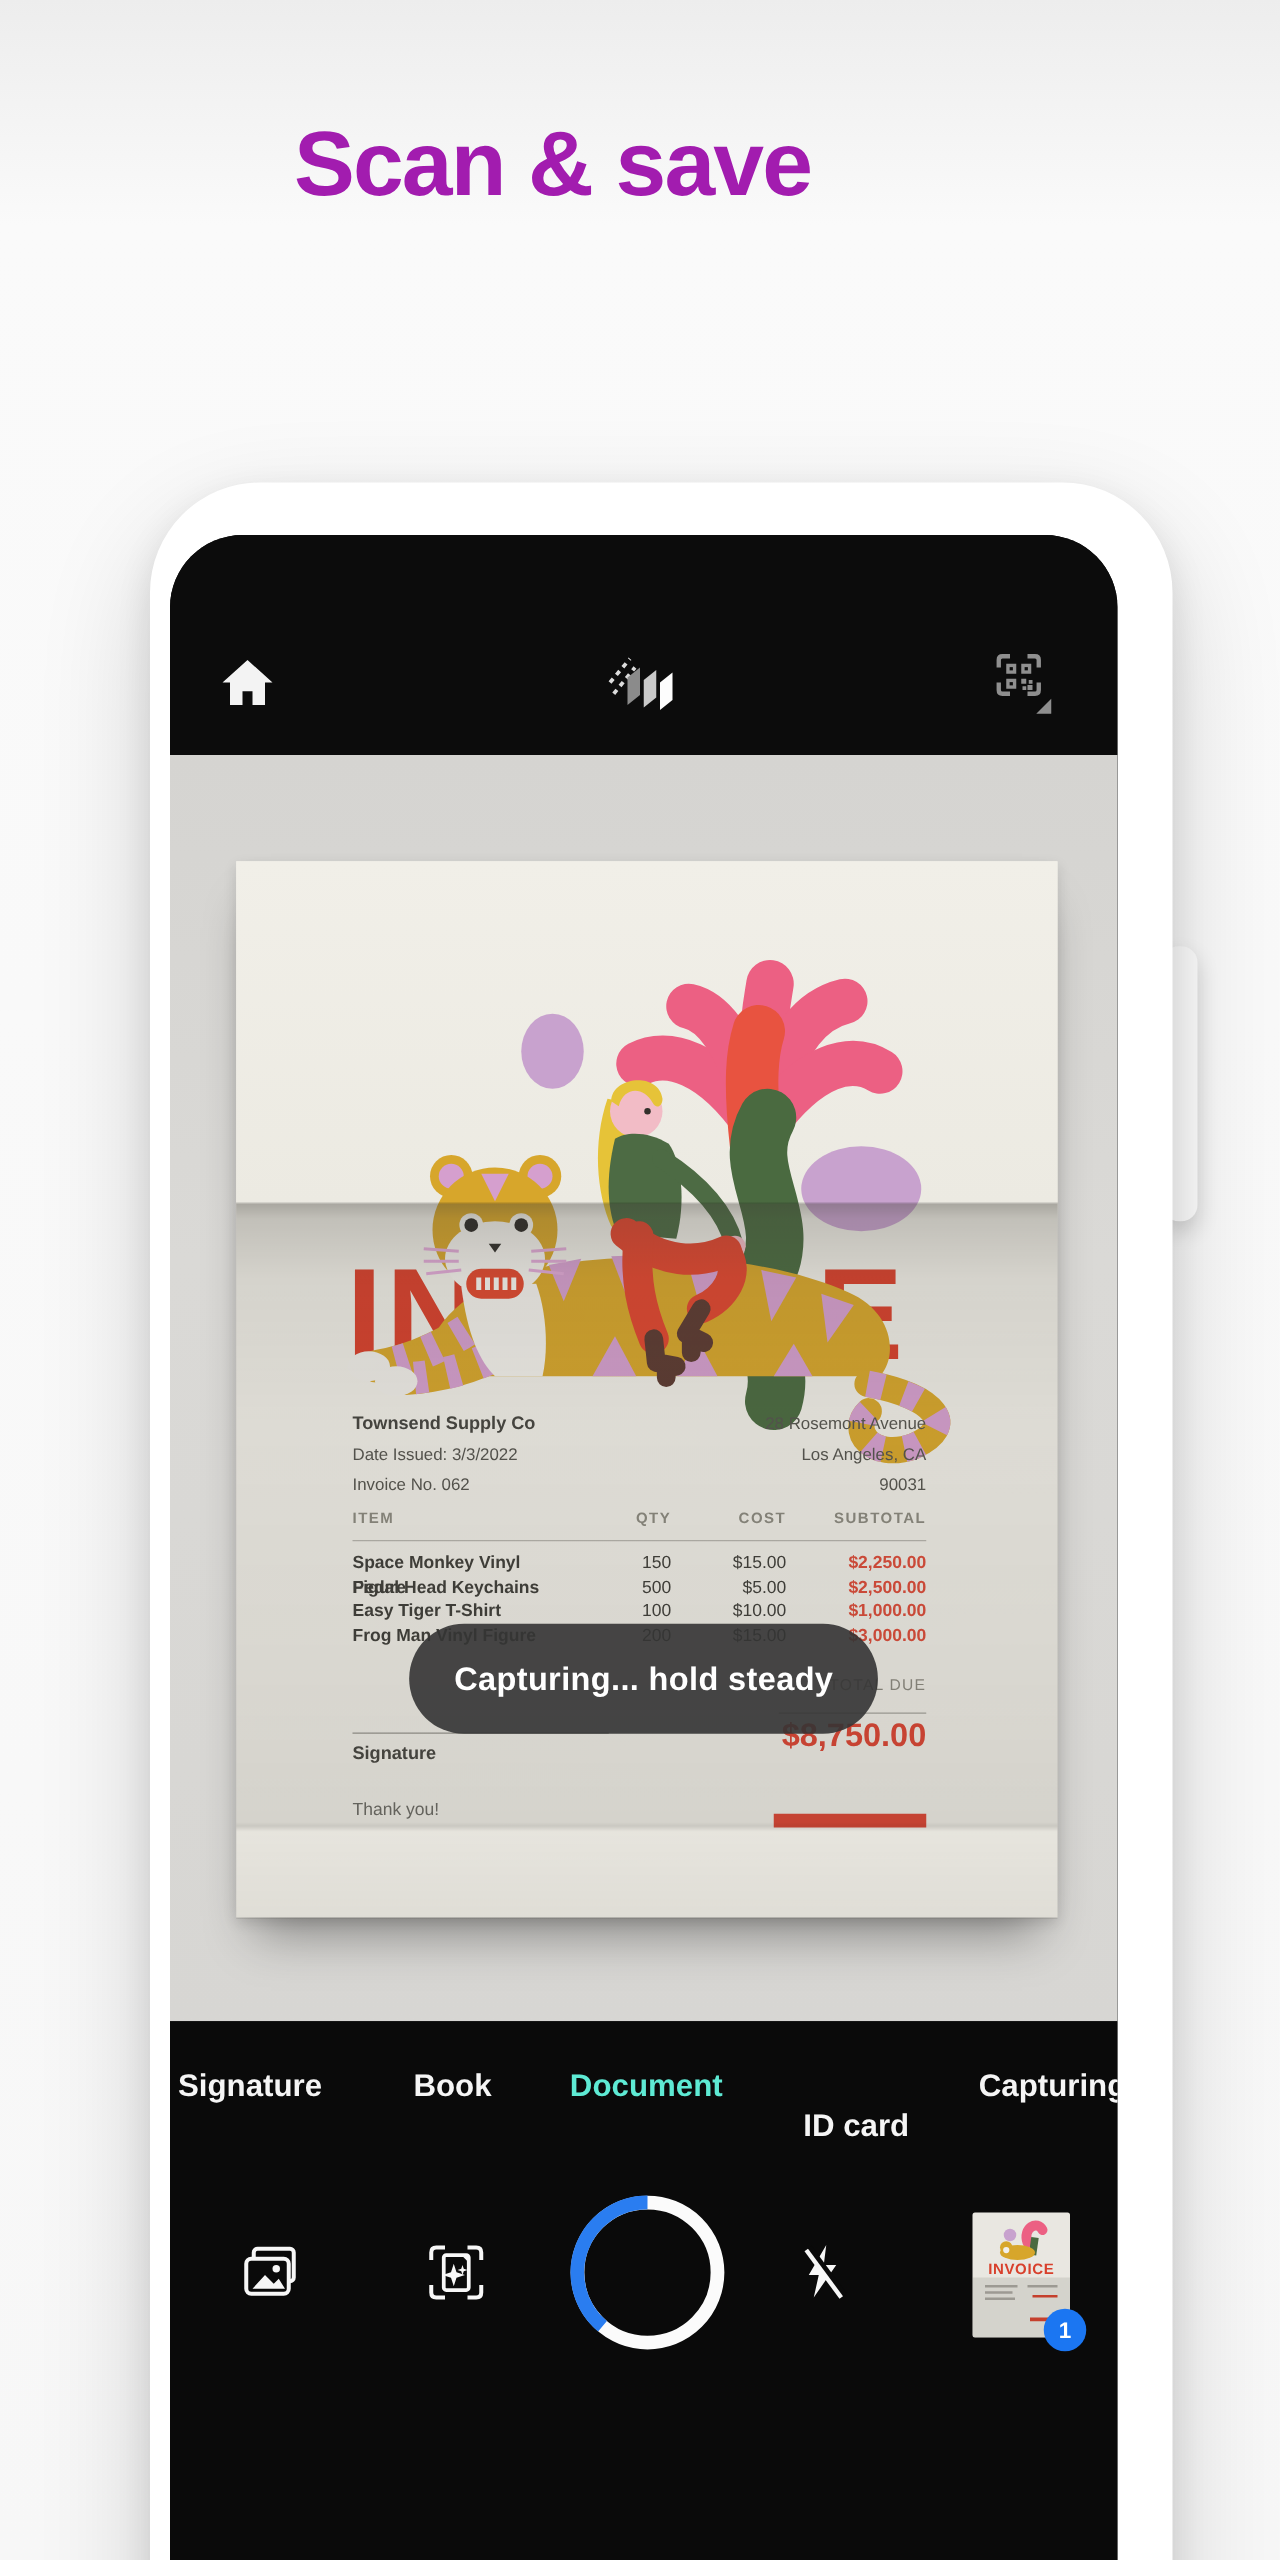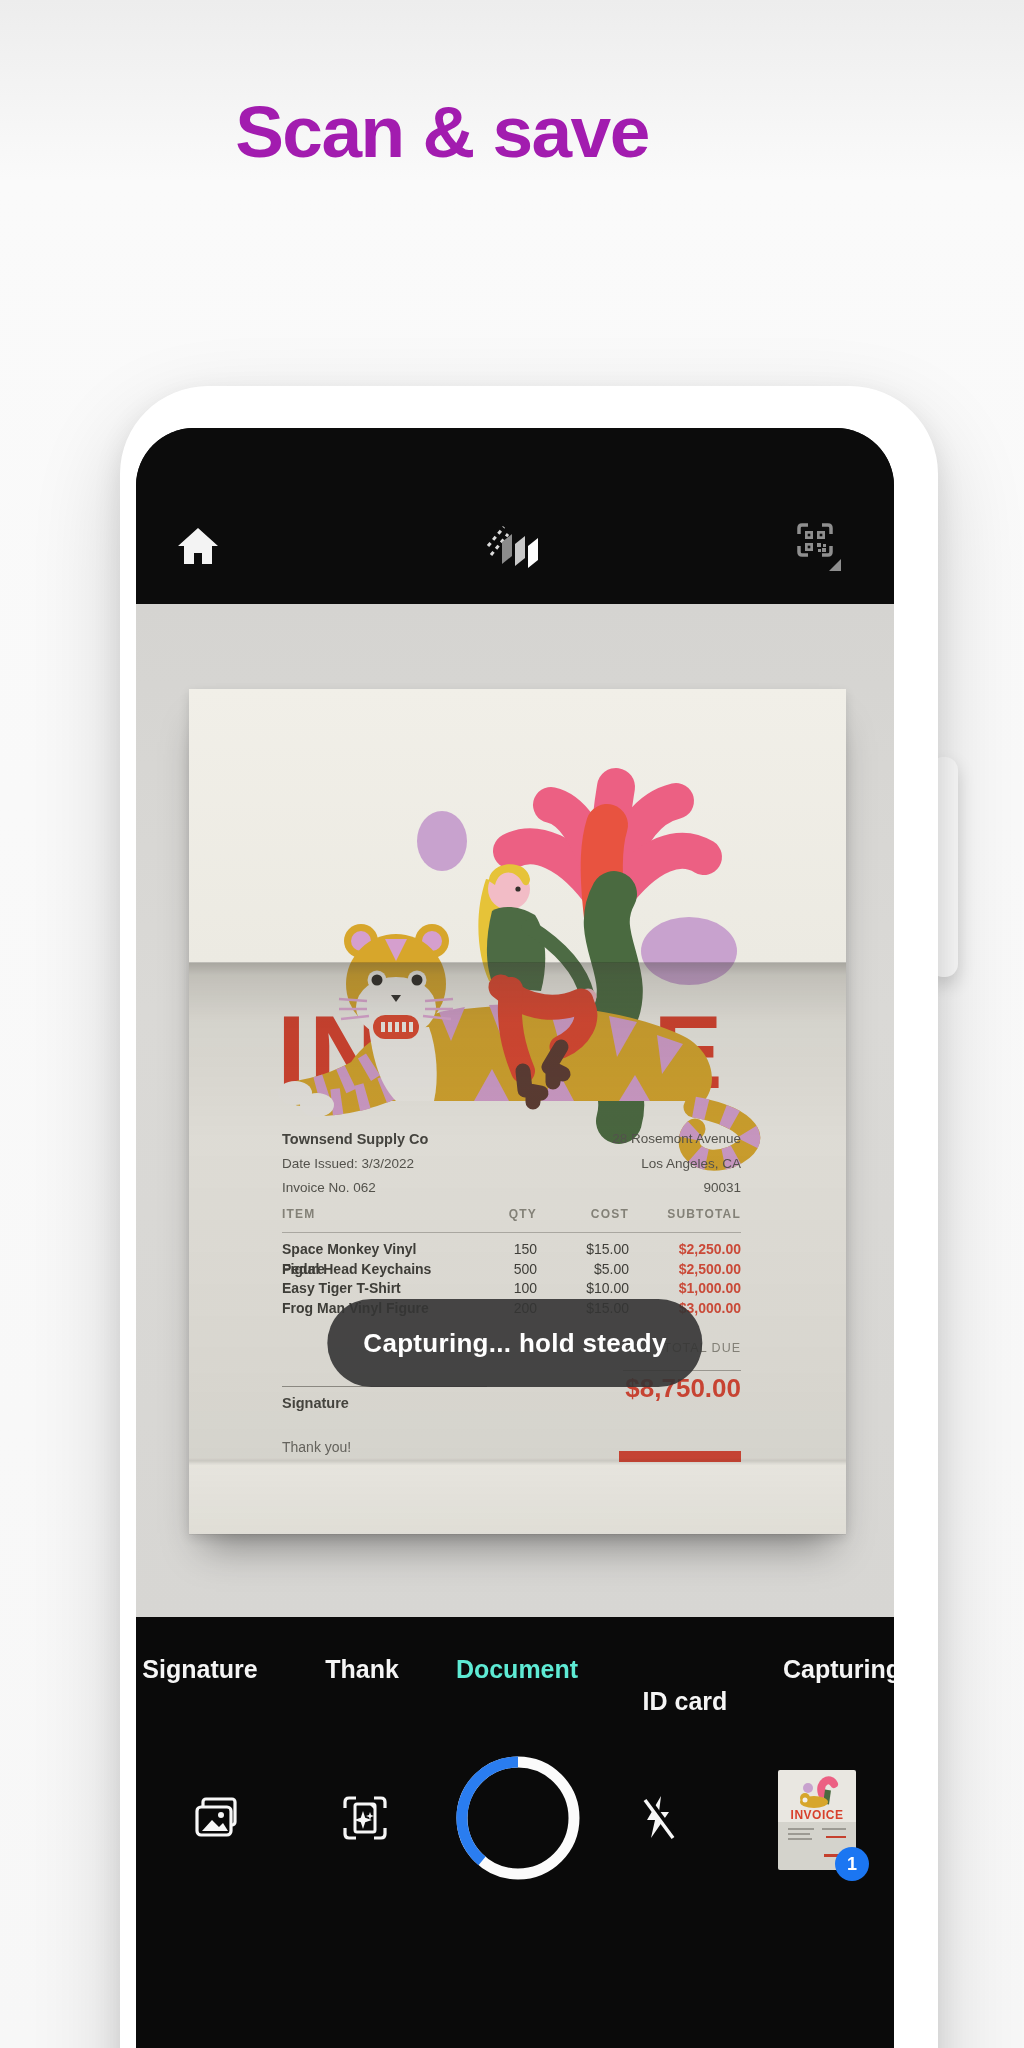--- a/index.html
+++ b/index.html
@@ -300,21 +300,21 @@
 
       <div class="toast">
         <span>Capturing... hold steady</span>
       </div>
     </div>
 
     <div class="bottom"></div>
 
     <div class="tabs">
       <div class="tab">Signature</div>
-      <div class="tab">Thank</div>
+      <div class="tab">Book</div>
       <div class="tab active">Document</div>
       <div class="tab">ID card</div>
       <div class="tab">Capturing</div>
     </div>
 
     <div class="ctrl" style="left:55px;top:1367px;">
       <span>
         <svg width="52" height="46" viewBox="0 0 52 46">
           <rect x="12" y="4" width="32" height="26" rx="3" stroke="#F7F7F7" stroke-width="3.2" fill="none"></rect>
           <rect x="6" y="12" width="34" height="28" rx="4" stroke="#F7F7F7" stroke-width="3.2" fill="#0A0A0A"></rect>

